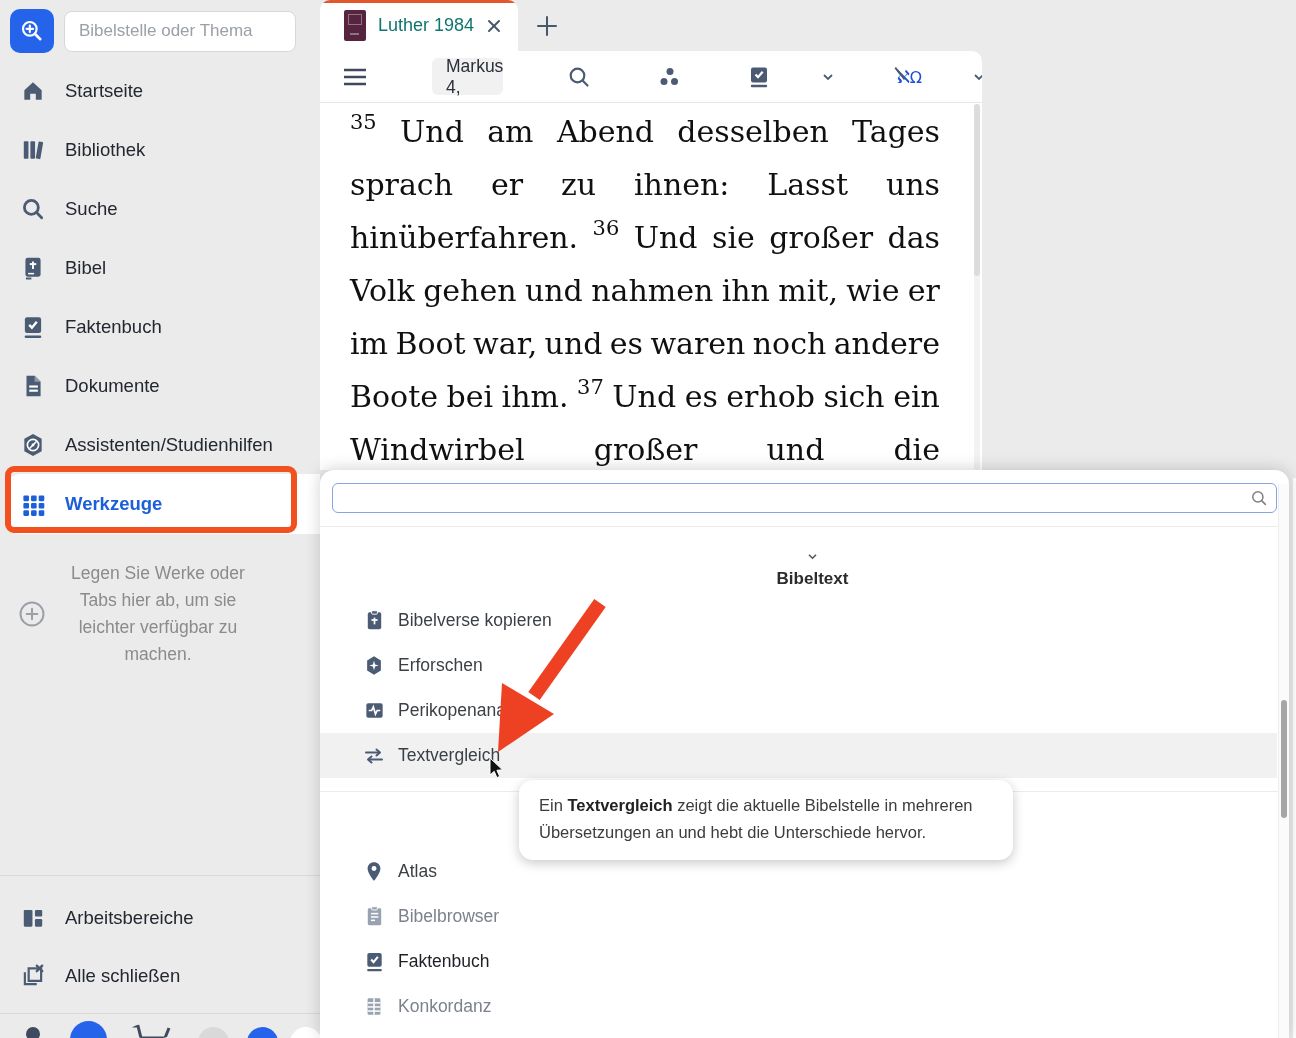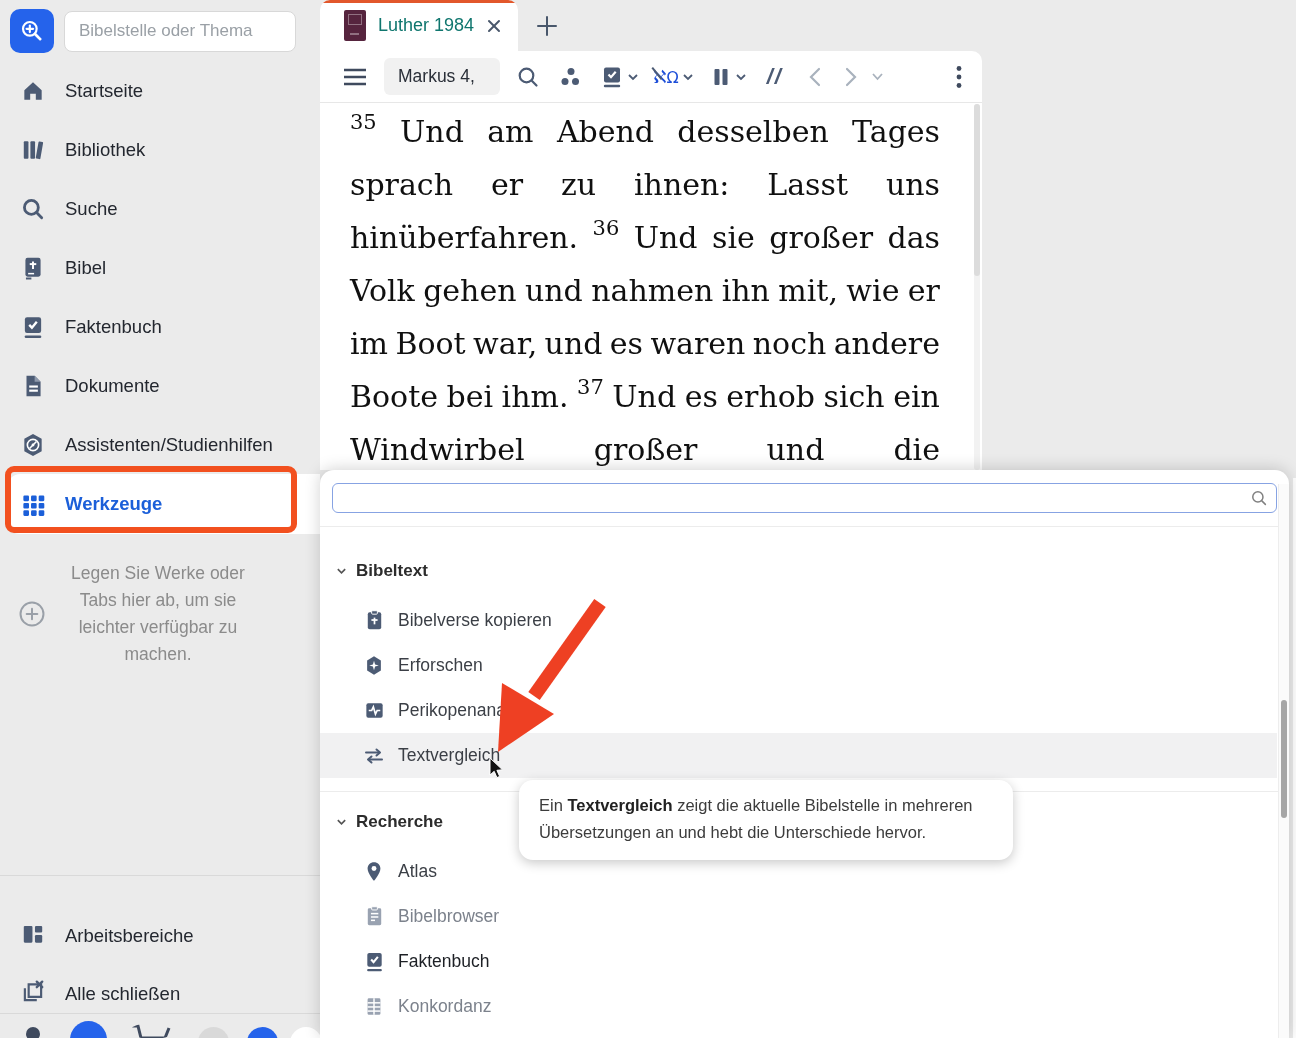--- a/index.html
+++ b/index.html
@@ -25,41 +25,41 @@
   .nav-item .ic { width:30px; display:flex; justify-content:center; flex:0 0 30px; }
   .nav-item.active { background:#fff; margin-left:8px; padding-left:10px; border-radius:12px 0 0 12px; height:60px; }
   .nav-item.active .lbl { color:#1b5fd9; font-weight:700; }
   .annotation-rect { position:absolute; left:5px; top:466px; width:292px; height:67px;
     border:6px solid #f2501f; border-radius:9px; z-index:55; pointer-events:none; }
   .drop-hint { position:absolute; left:16px; top:560px; width:280px; display:flex; gap:10px;text-align:center; }
   .drop-hint .txt { width:200px; font-size:17.5px; line-height:27px; color:#8b8b8b; }
   .drop-hint .ic { margin-top:38px; }
   .sb-divider { position:absolute; left:0; width:320px; height:0; border-top:1px solid #d9d9d9; }
   .sb-bottom { position:absolute; left:0; top:889px; width:320px; }
-  .sb-bottom .nav-item { height:58px;align-items:flex-end; }
+  .sb-bottom .nav-item { height:58px; }
   .sb-footer { position:absolute; left:0; top:1013px; width:320px; height:25px; border-top:1px solid #d9d9d9; }
   .foot-ic { position:absolute; border-radius:50%; }
 
   
   .tab { position:absolute; left:320px; top:0; width:198px; height:51px; background:#fff;
     border-radius:10px 10px 0 0; display:flex; align-items:center; overflow:hidden; }
   .tab-strip { position:absolute; left:0; top:0; width:100%; height:3px; background:#e2572b; }
   .tab-book { width:22px; height:31px; margin-left:24px; background:#56243e; border-radius:2px; position:relative; }
   .tab-book::before { content:""; position:absolute; left:4px; top:4px; right:4px; height:9px;
     border:1px solid rgba(255,255,255,.35); }
   .tab-book::after { content:""; position:absolute; left:6px; bottom:6px; width:9px; height:2px; background:rgba(255,255,255,.35); }
   .tab-title { margin-left:12px; font-size:18px; color:#0f766e; }
   .tab-close { margin-left:12px; cursor:pointer; }
   .newtab { position:absolute; left:533px; top:12px; width:28px; height:28px; display:flex; align-items:center; justify-content:center; cursor:pointer; }
 
   
   .text-panel { position:absolute; left:320px; top:51px; width:662px; height:419px; background:#fff;
     border-radius:0 10px 0 0; z-index:1; overflow:hidden; }
   .toolbar { position:absolute; left:0; top:0; width:100%; height:52px; border-bottom:1px solid #e7e7e7;
-    display:flex; align-items:center; }
+    display:flex; align-items:center;gap:48px; }
   .tb-ic { display:flex; align-items:center; justify-content:center; cursor:pointer; }
   .refbox { width:116px; height:37px; background:#f1f1f1; border-radius:6px; margin-left:16px;
     display:flex; align-items:center; padding-left:14px; font-size:17.5px; color:#2a2f38; cursor:text; }
   .chev-s { margin-left:3px; cursor:pointer; }
   .interlin { position:relative; font-family:"DejaVu Sans",sans-serif; color:#1d4ed8; font-size:18px; margin-left:14px; cursor:pointer; }
   .interlin .om { font-size:16px; }
   .interlin::after { content:""; position:absolute; left:0; top:1px; width:15px; border-top:2.2px solid #4c5b74;
     transform:rotate(51deg); transform-origin:left top; }
   .parallel { font-size:22px; font-style:italic; font-weight:700; color:#4c5b74; margin-left:20px; letter-spacing:2px; cursor:pointer; }
   .bible { position:absolute; left:0; top:52px; width:100%; padding:2px 42px 0 30px;
@@ -71,21 +71,21 @@
 
   
   .tools-panel { position:absolute; left:320px; top:470px; width:969px; height:568px; background:#fff;
     border-radius:14px 14px 0 0; box-shadow:0 -1px 16px rgba(0,0,0,.18); z-index:10; }
   .tp-search-wrap { position:relative; margin:13px 12px 0 12px; }
   .tp-search { width:100%; height:30px; border:1.5px solid #87a3e3; border-radius:6px; outline:none;
     padding:0 34px 0 10px; font-size:15px; font-family:"Liberation Sans",sans-serif; }
   .tp-search-ic { position:absolute; right:9px; top:6px; }
   .tp-div { border-top:1px solid #ececec; margin-top:13px; }
   .tool-header { display:flex; align-items:center; height:36px; padding-left:16px; gap:9px;
-    font-weight:700; font-size:17px; color:#2c2c2c; cursor:pointer; }
+    font-weight:700; font-size:17px; color:#2c2c2c; cursor:pointer;flex-direction:column; }
   .tool-item { display:flex; align-items:center; height:45px; padding-left:42px; gap:12px;
     font-size:17.5px; color:#3b3f46; cursor:pointer; width:calc(100% - 12px); }
   .tool-item .ic { width:24px; display:flex; justify-content:center; flex:0 0 24px; }
   .tool-item.hl { background:#f1f1f2; }
   .tool-item.muted { color:#7c828c; }
   .sec-div { height:26px; display:flex; align-items:center; }
   .sec-div hr { width:100%; border:none; border-top:1px solid #ececec; }
   .spacer26 { height:26px; } .spacer9 { height:9px; }
   .panel-scrollbar { position:absolute; right:0; top:14px; bottom:0; width:11px; background:#fbfbfb; border-left:1px solid #ededed; }
   .panel-thumb { position:absolute; left:2px; top:216px; width:6px; height:118px; background:#a6a6a6; border-radius:3px; cursor:pointer; }

